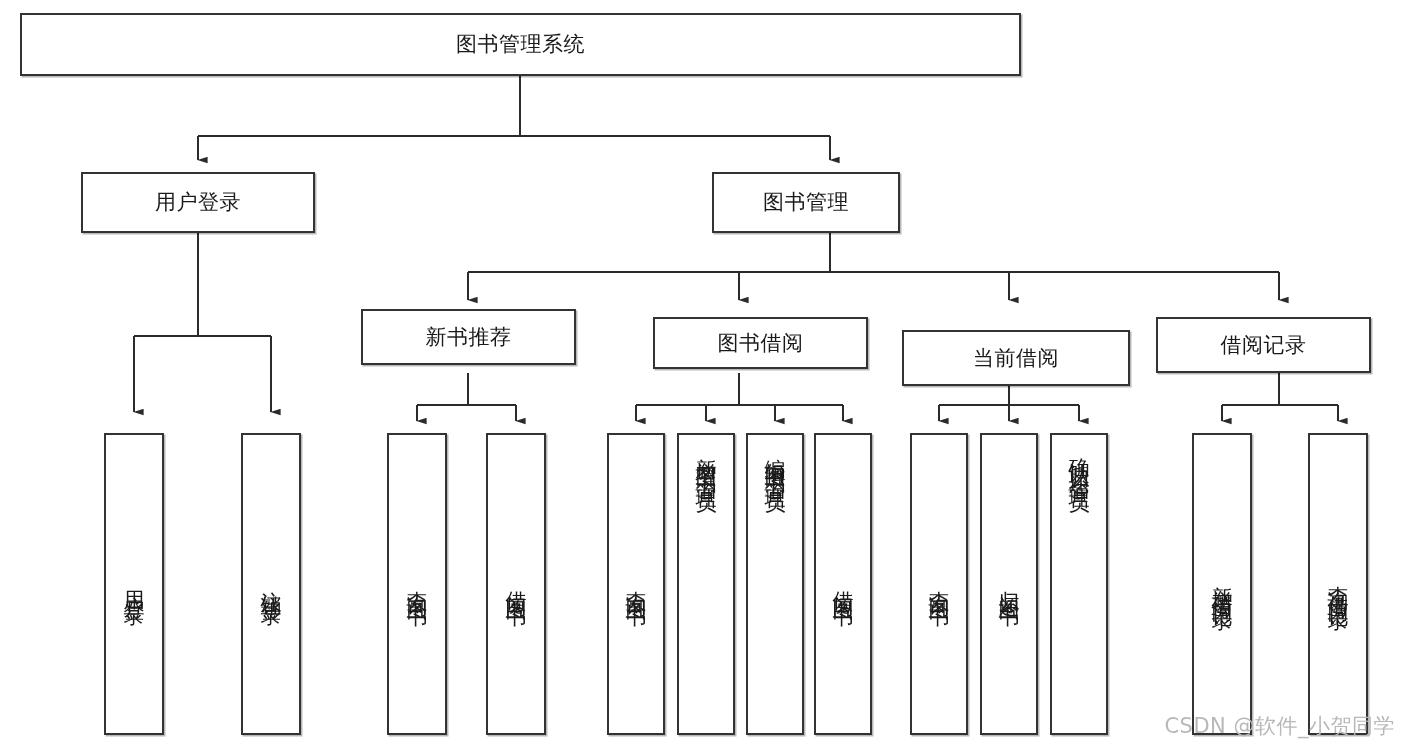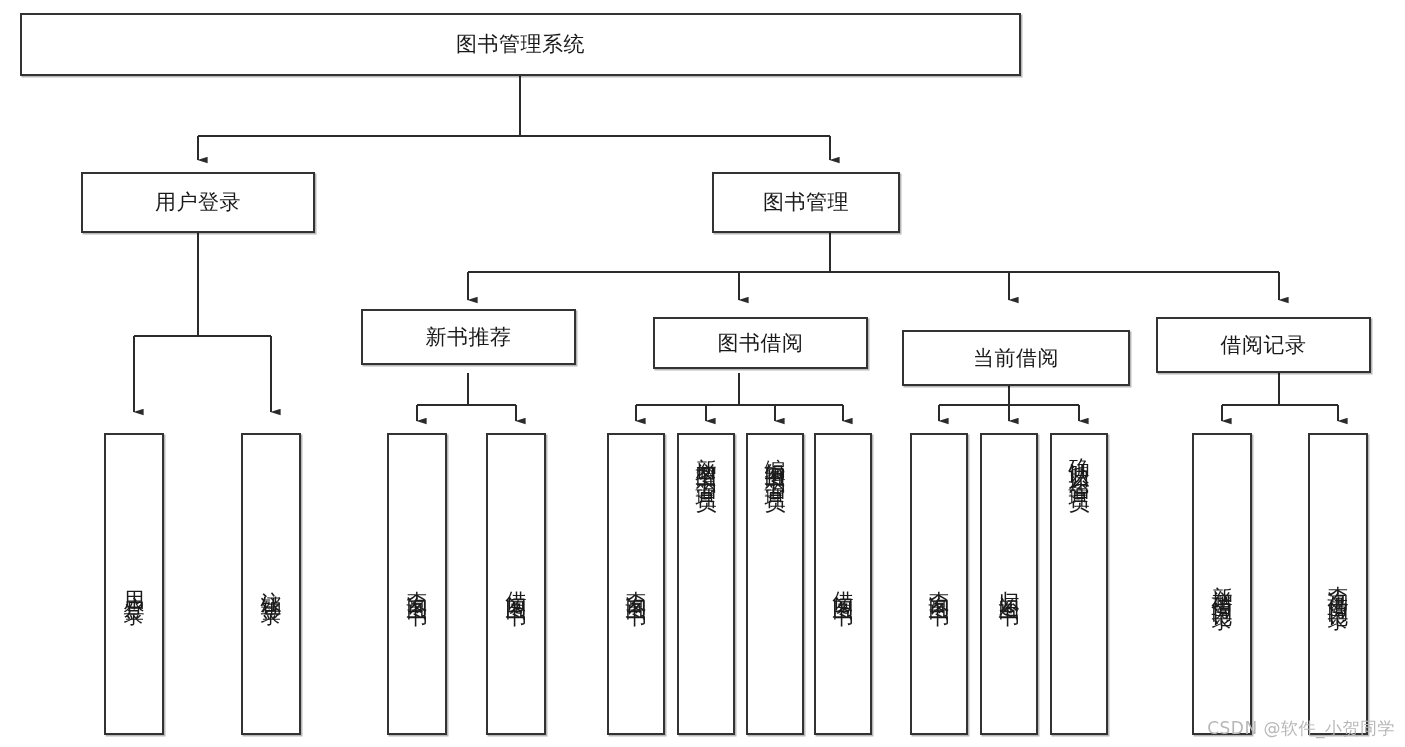--- a/index.html
+++ b/index.html
@@ -55,21 +55,21 @@
     white-space: nowrap;
   }
   .node-box.vertical.centered {
     align-items: center;
     padding-top: 0;
   }
   .watermark {
     position: absolute;
     right: 10px;
     bottom: 7px;
-    font-size: 17px;
+    font-size: 21px;
     color: #b8b8b8;
     letter-spacing: 0.5px;
     z-index: 6;
     white-space: nowrap;
     font-family: "DejaVu Sans", "Liberation Sans", sans-serif;
   }
 </style>
 </head>
 <body>
 

